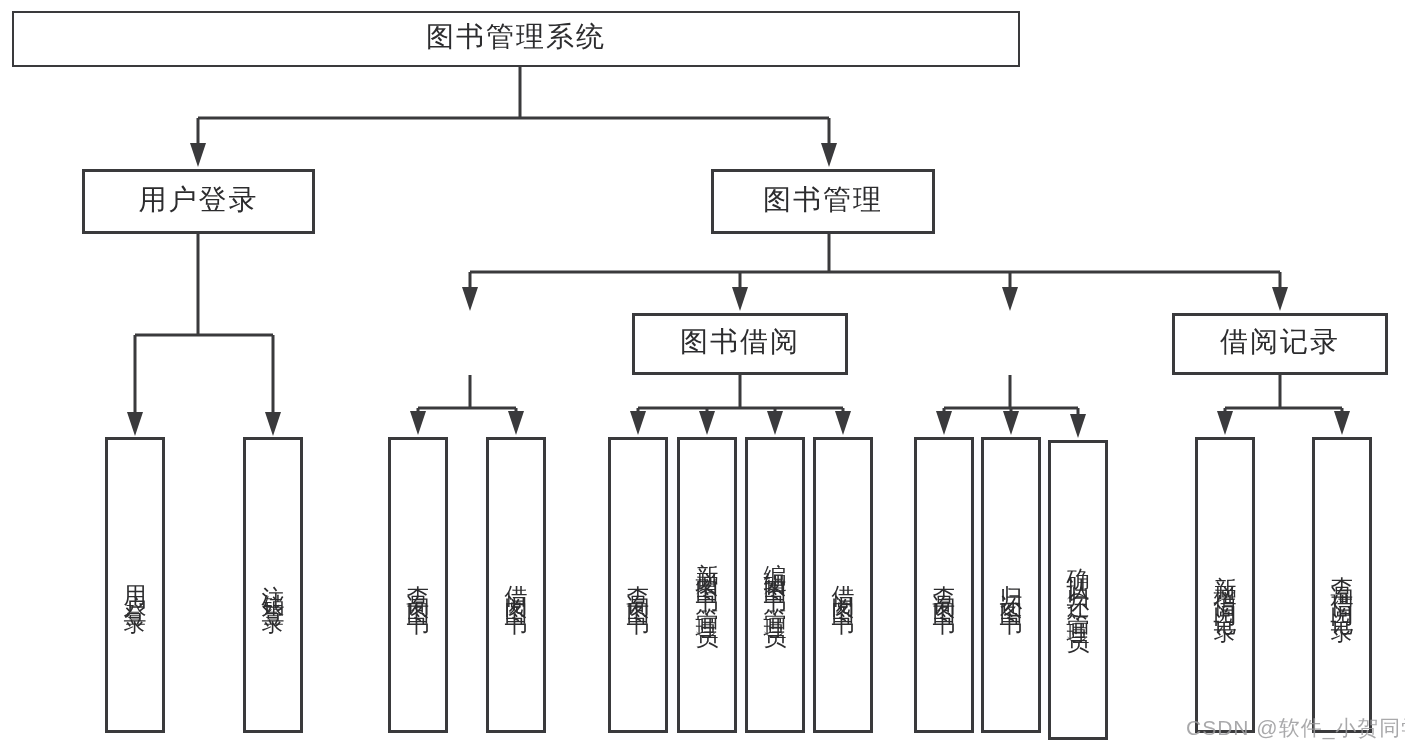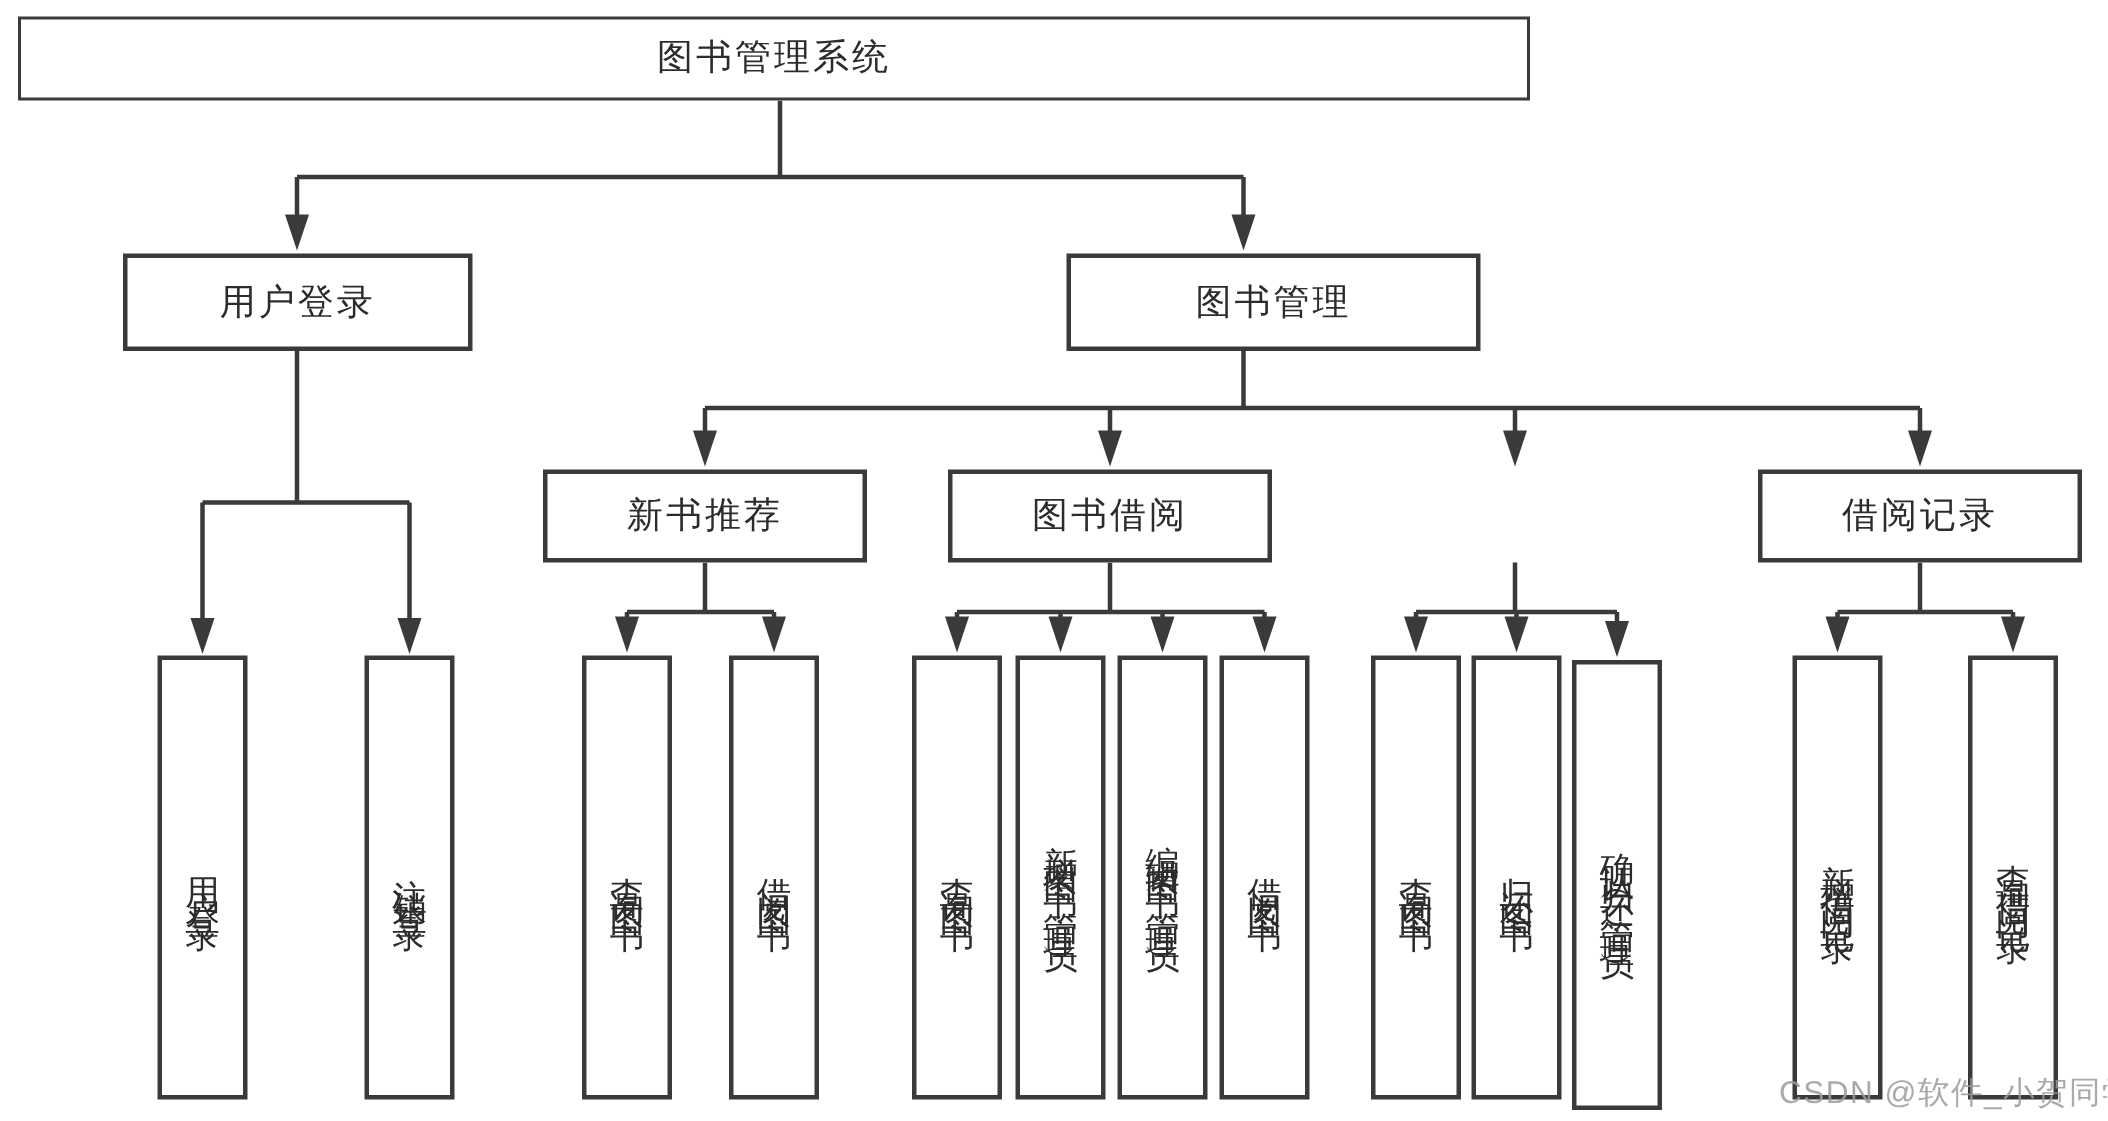--- a/index.html
+++ b/index.html
@@ -23,24 +23,25 @@
     border: 3px solid #3a3a3c;
     background: #ffffff;
     display: flex;
     align-items: center;
     justify-content: center;
     color: #2c2c2e;
     z-index: 2;
   }
   .box.root { border-width: 2px; }
   .h-label {
-    font-size: 24px;
+    font-size: 28px;
     letter-spacing: 2px;
     white-space: nowrap;
     line-height: 1;
+    font-family: Liberation Mono, monospace;
   }
   .v-label {
     writing-mode: vertical-rl;
     font-size: 23px;
     letter-spacing: 9px;
     line-height: 1;
     white-space: nowrap;
   }
   .watermark {
     position: absolute;
@@ -99,27 +100,24 @@
     </g>
   </svg>
 
   <div class="box root" style="left:12px; top:11px; width:1008px; height:56px">
     <span class="h-label">图书管理系统</span>
   </div>
 
   <div class="box" style="left:82px; top:169px; width:233px; height:65px">
     <span class="h-label">用户登录</span>
   </div>
-  <div class="box" style="left:711px; top:169px; width:276px; height:65px">
+  <div class="box" style="left:711px; top:169px; width:224px; height:65px">
     <span class="h-label">图书管理</span>
   </div>
 
-  <div class="box" style="left:362px; top:313px; width:216px; height:62px">
-    <span class="h-label">新书推荐</span>
-  </div>
   <div class="box" style="left:632px; top:313px; width:216px; height:62px">
     <span class="h-label">图书借阅</span>
   </div>
   <div class="box" style="left:1172px; top:313px; width:216px; height:62px">
     <span class="h-label">借阅记录</span>
   </div>
 
   <div class="box" style="left:105px; top:437px; width:60px; height:296px">
     <span class="v-label">用户登录</span>
   </div>

